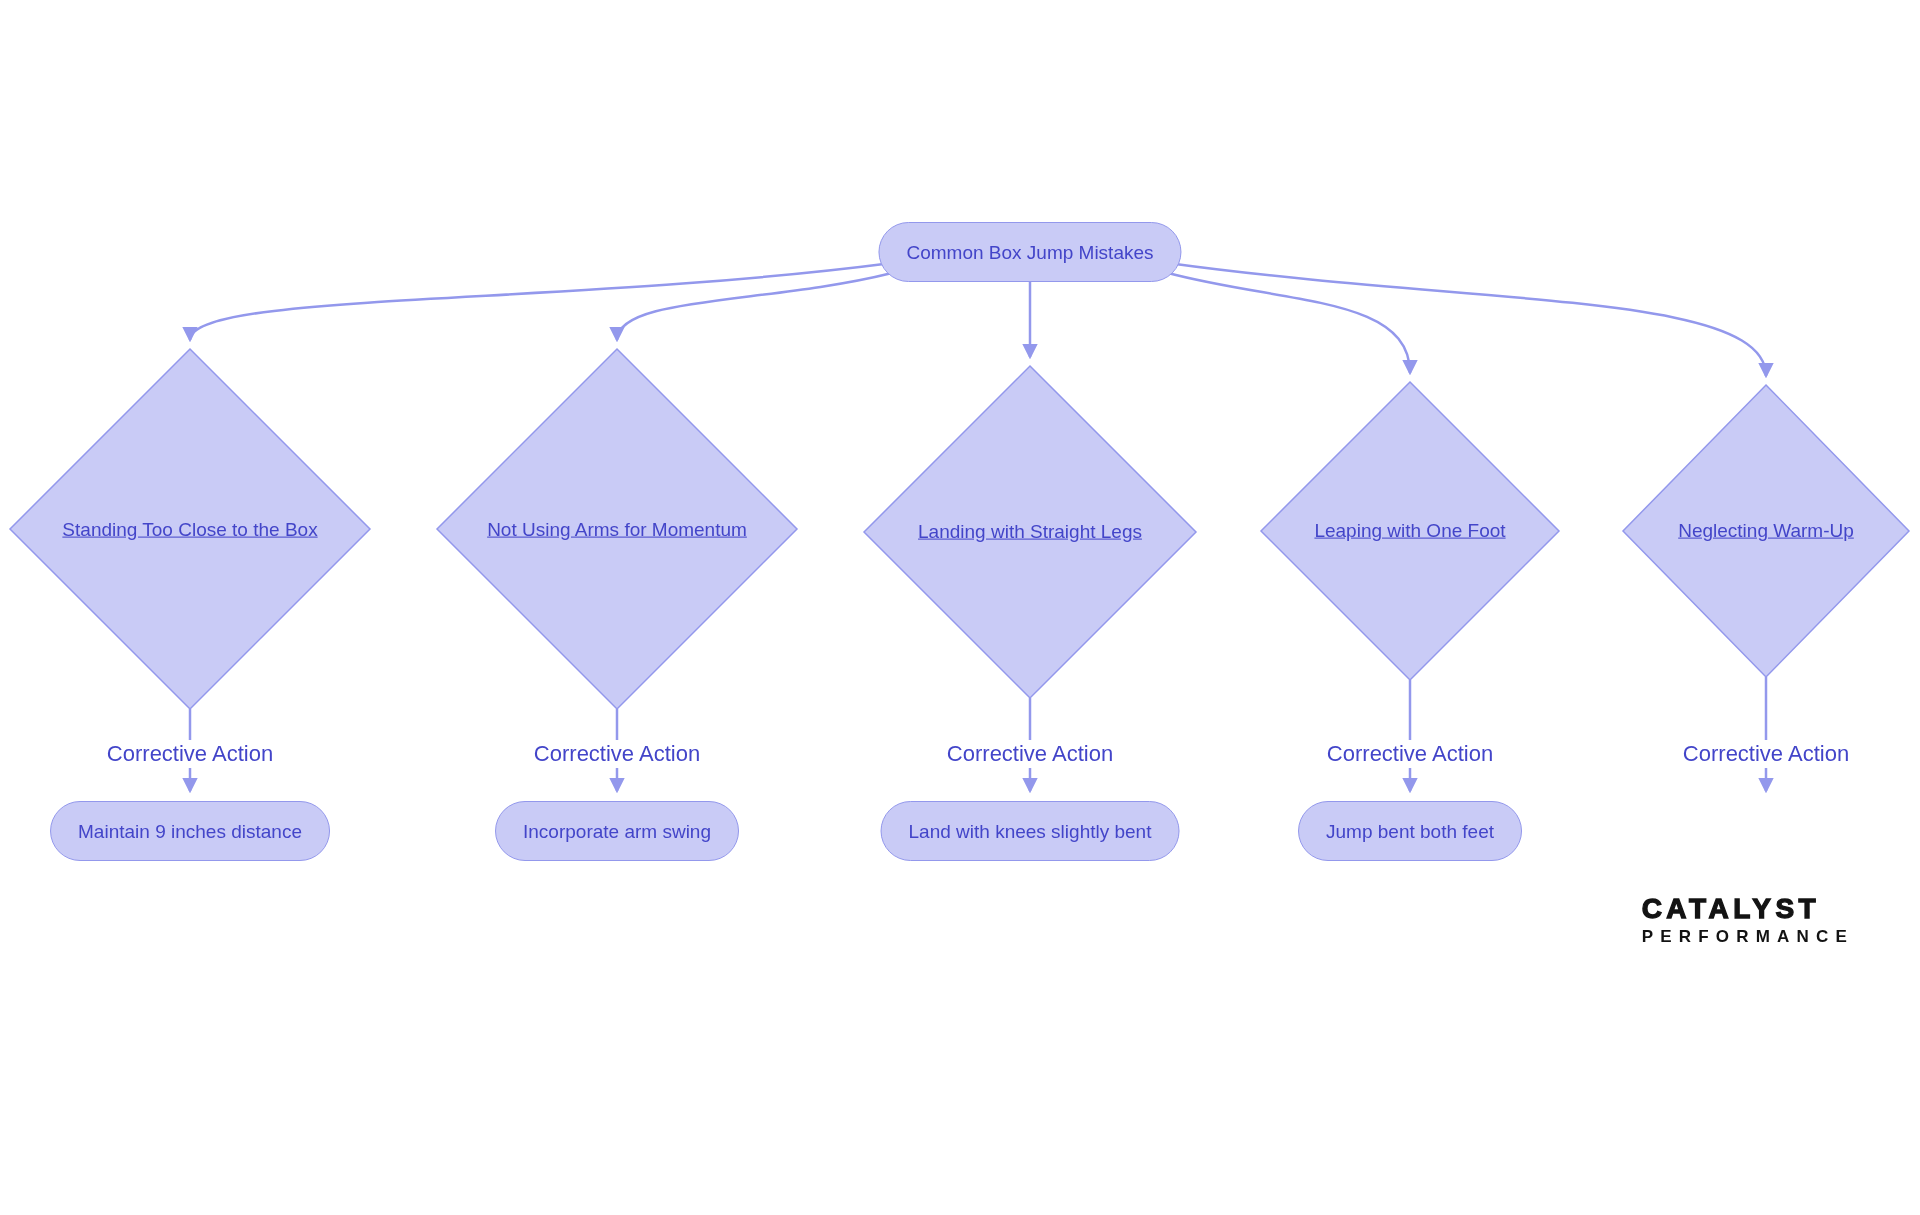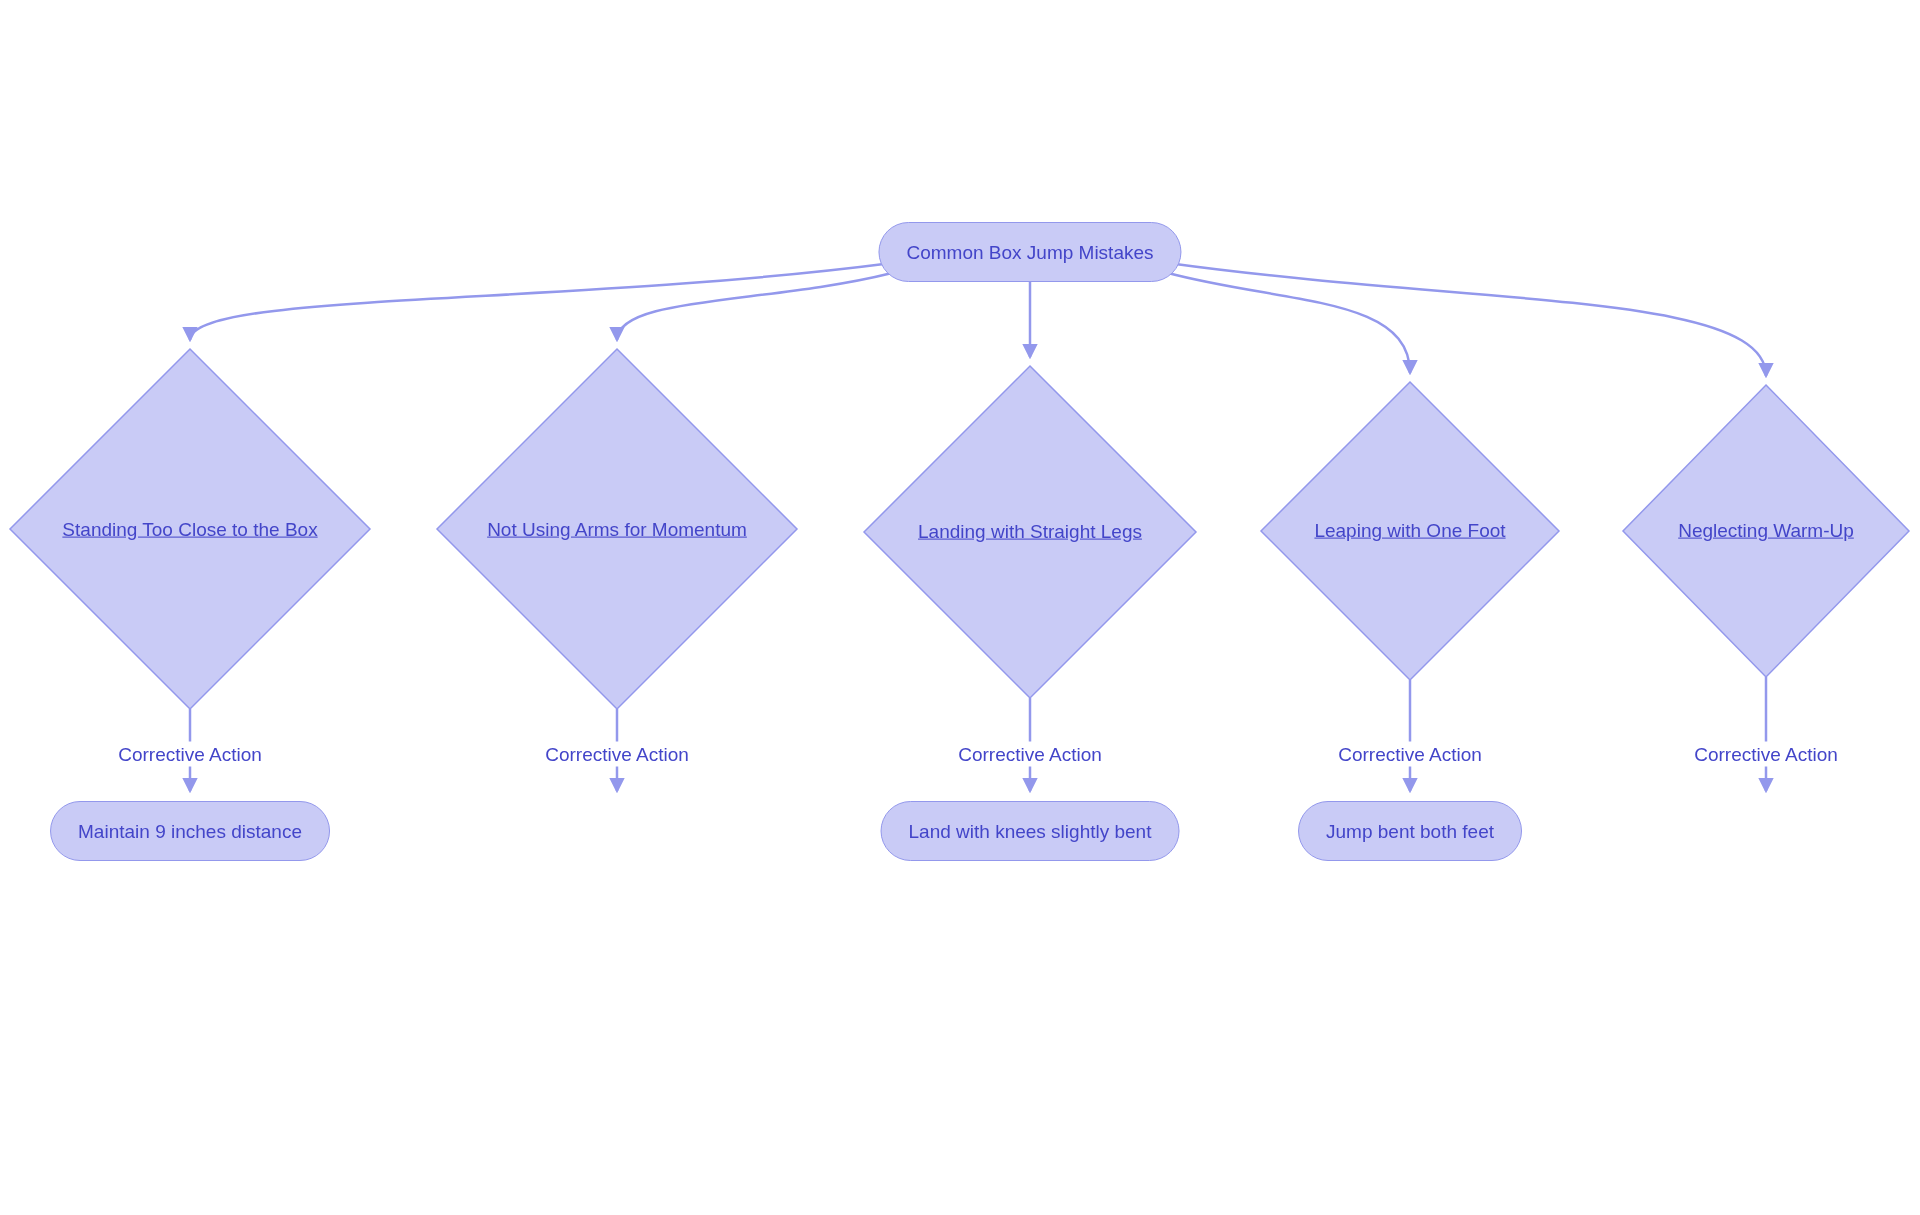--- a/index.html
+++ b/index.html
@@ -67,21 +67,21 @@
     text-decoration: underline;
   }
 
   .edge-label {
     position: absolute;
     transform: translate(-50%, -50%);
     white-space: nowrap;
     background: var(--background);
     padding: 3px 8px;
     color: var(--node-text);
-    font-size: 19px;
+    font-size: 22px;
     line-height: 1;
   }
 
   .logo {
     position: absolute;
     right: 66px;
     bottom: 32px;
     text-align: left;
     color: var(--logo-text);
   }
@@ -139,17 +139,22 @@
   <div class="diamond-label" style="left:1410px; top:531px;">Leaping with One Foot</div>
   <div class="diamond-label" style="left:1766px; top:531px;">Neglecting Warm-Up</div>
 
   <div class="edge-label" style="left:190px; top:754px;">Corrective Action</div>
   <div class="edge-label" style="left:617px; top:754px;">Corrective Action</div>
   <div class="edge-label" style="left:1030px; top:754px;">Corrective Action</div>
   <div class="edge-label" style="left:1410px; top:754px;">Corrective Action</div>
   <div class="edge-label" style="left:1766px; top:754px;">Corrective Action</div>
 
   <div class="pill" style="left:190px; top:831px;">Maintain 9 inches distance</div>
+  <div class="pill" style="left:617px; top:831px;">Incorporate arm swing</div>
   <div class="pill" style="left:1030px; top:831px;">Land with knees slightly bent</div>
   <div class="pill" style="left:1410px; top:831px;">Jump bent both feet</div>
 
+  <div class="logo">
+    <div class="logo-line1">CATALYST</div>
+    <div class="logo-line2">PERFORMANCE</div>
+  </div>
 
 </div>
 
 </body></html>

